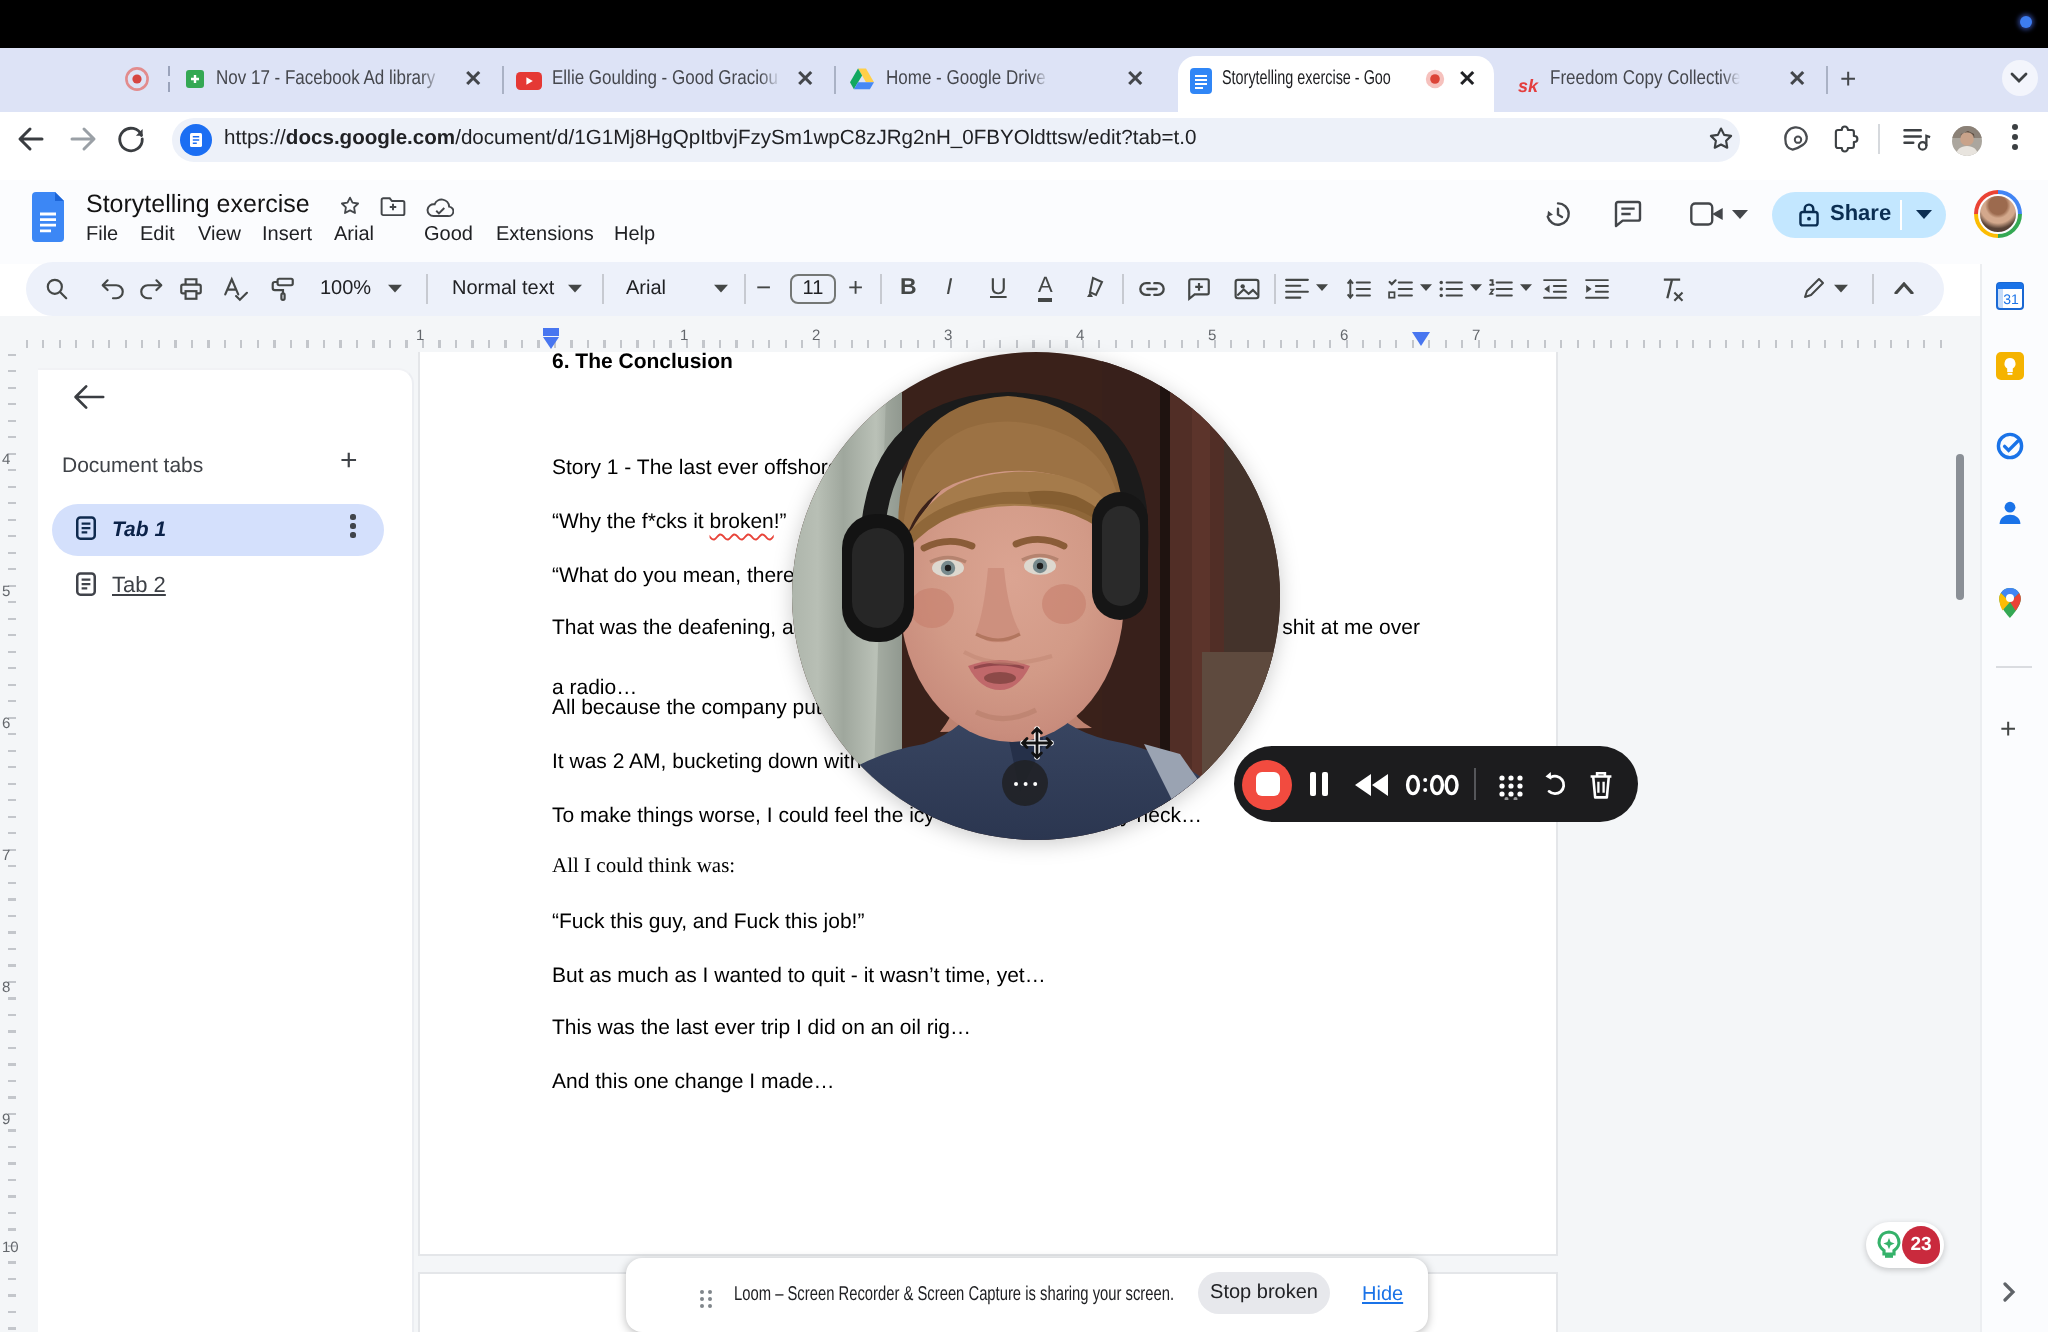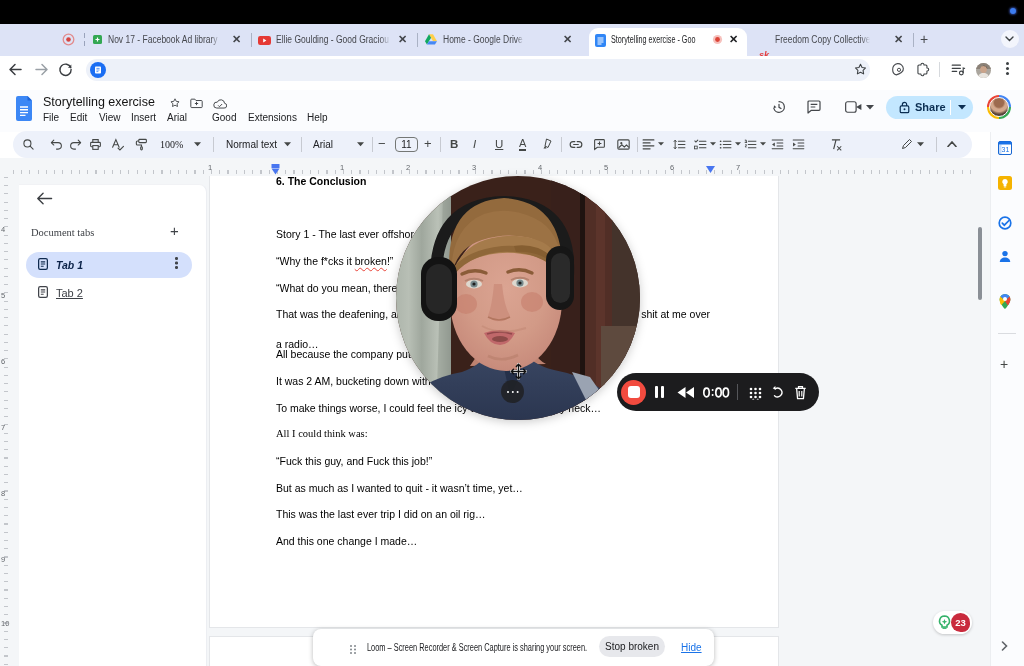--- a/index.html
+++ b/index.html
@@ -90,21 +90,21 @@
     <rect x="0" y="0" width="11" height="13" rx="2" fill="#3086f6"></rect>
     <path d="M2.5 4h6M2.5 6h6M2.5 8h6M2.5 10h4" stroke="#fff" stroke-width="1.1"></path>
   </svg>
   <div class="abs" style="left:611px; top:34px; width:131px; font-size:10px; color:#1b1c1f; white-space:nowrap; overflow:hidden; transform:scaleX(0.72); transform-origin:0 50%; -webkit-mask-image:linear-gradient(90deg,#000 92%,transparent 100%);">Storytelling exercise - Goo</div>
   <svg class="icon" style="left:712px; top:34px;" width="11" height="11" viewBox="0 0 11 11">
     <circle cx="5.5" cy="5.5" r="4.6" fill="#f6c1bd"></circle>
     <circle cx="5.5" cy="5.5" r="2.4" fill="#dc4437"></circle>
   </svg>
   <div class="abs tabx" style="left:729px; color:#202124;">✕</div>
 
-  <div class="abs" style="left:759px; top:38px; font-size:9px; font-weight:bold; color:#e43e3e; font-style:italic;margin-top:12px;">sk</div>
+  <div class="abs" style="left:759px; top:38px; font-size:9px; font-weight:bold; color:#e43e3e; font-style:italic;">sk</div>
   <div class="abs tabtext" style="left:775px; width:113px;">Freedom Copy Collective</div>
   <div class="abs tabx" style="left:772px; left:894px;">✕</div>
   <div class="abs tabsep" style="left:913px;"></div>
   <div class="abs" style="left:920px; top:31px; font-size:14px; color:#44474b;">+</div>
 
   <div class="abs" style="left:1001px; top:30px; width:18px; height:18px; border-radius:50%; background:#f3f5fc;"></div>
   <svg class="icon" style="left:1005px; top:36px;" width="9" height="6" viewBox="0 0 9 6">
     <path d="M1 1l3.5 3.5L8 1" fill="none" stroke="#3c4043" stroke-width="1.4" stroke-linecap="round"></path>
   </svg>
 </div>
@@ -120,20 +120,21 @@
   <svg class="icon" style="left:58px; top:62px;" width="15" height="15" viewBox="0 0 16 16">
     <path d="M13.6 6.1A6 6 0 1 0 14 8" fill="none" stroke="#3a3d41" stroke-width="1.5" stroke-linecap="round"></path>
     <path d="M14.2 2.6v3.6h-3.6z" fill="#3a3d41"></path>
   </svg>
   <div class="abs" id="urlpill">
     <div class="abs" style="left:4px; top:3px; width:16px; height:16px; border-radius:50%; background:#1b6ef3;"></div>
     <svg class="icon" style="left:8px; top:7px;" width="8" height="8" viewBox="0 0 8 8">
       <rect x="1" y="0.5" width="6" height="7" rx="0.8" fill="#fff"></rect>
       <path d="M2.4 2.4h3.2M2.4 4h3.2M2.4 5.6h2" stroke="#1b6ef3" stroke-width="0.7"></path>
     </svg>
+    <div class="abs" style="left:26px; top:5px; font-size:10.3px; color:#202124; white-space:nowrap;">https://<span style="font-weight:bold;">docs.google.com</span>/document/d/1G1Mj8HgQpItbvjFzySm1wpC8zJRg2nH_0FBYOldttsw/edit?tab=t.0</div>
   </div>
 
   <svg class="icon" style="left:853px; top:62px;" width="15" height="15" viewBox="0 0 24 24">
     <path d="M12 3.6l2.5 5.1 5.6.8-4 3.9.9 5.6-5-2.6-5 2.6.9-5.6-4-3.9 5.6-.8z" fill="none" stroke="#3c4043" stroke-width="1.7" stroke-linejoin="round"></path>
   </svg>
 
   <svg class="icon" style="left:890px; top:62px;" width="16" height="15" viewBox="0 0 24 22">
     <path d="M4 11a8 8 0 0 1 16 -1.5 Q20.5 13 17 15.5 T9.5 19 Q4 18 4 11z" fill="none" stroke="#494c50" stroke-width="1.7" stroke-linejoin="round"></path>
     <circle cx="13.5" cy="11.5" r="2.4" fill="none" stroke="#494c50" stroke-width="1.5"></circle>
   </svg>
@@ -253,21 +254,21 @@
     </svg>
   <svg class="icon" style="left:111px; top:138px;" width="13" height="13" viewBox="0 0 24 24">
       <path d="M3 17L9 3l6 14M5 12.5h8" fill="none" stroke="#444746" stroke-width="2" stroke-linecap="round"></path>
       <path d="M13 18.5l3.5 3.5 6.5-6.5" fill="none" stroke="#444746" stroke-width="2" stroke-linecap="round"></path>
     </svg>
   <svg class="icon" style="left:135px; top:138px;" width="13" height="13" viewBox="0 0 24 24">
       <rect x="7" y="2.5" width="14" height="6" rx="1.5" fill="none" stroke="#444746" stroke-width="2"></rect>
       <path d="M7 5.5H4.5a2 2 0 0 0-2 2V11a2 2 0 0 0 2 2H12v3" fill="none" stroke="#444746" stroke-width="2"></path>
       <rect x="10.5" y="16" width="3" height="6" rx="1.5" fill="none" stroke="#444746" stroke-width="2"></rect>
     </svg>
-  <div class="abs" style="left:160px; top:139px; font-size:10px; color:#202124;font-family:Liberation Serif, serif;">100%</div>
+  <div class="abs" style="left:160px; top:139px; font-size:10px; color:#202124;">100%</div>
   <svg class="icon" style="left:194px; top:142px;" width="7" height="5" viewBox="0 0 8 5">
       <path d="M0 0l4 4.5L8 0z" fill="#444746"></path>
     </svg>
   <div class="abs" style="left:213px; top:137px; width:1px; height:15px; background:#c7cad1;"></div>
   <div class="abs" style="left:226px; top:139px; font-size:10px; color:#202124; white-space:nowrap;">Normal text</div>
   <svg class="icon" style="left:284px; top:142px;" width="7" height="5" viewBox="0 0 8 5">
       <path d="M0 0l4 4.5L8 0z" fill="#444746"></path>
     </svg>
   <div class="abs" style="left:301px; top:137px; width:1px; height:15px; background:#c7cad1;"></div>
   <div class="abs" style="left:313px; top:139px; font-size:10px; color:#202124;">Arial</div>
@@ -400,21 +401,21 @@
   <div class="dline" style="left:276px; top:428px;font-family:Liberation Serif, serif;">All I could think was:</div>
   <div class="dline" style="left:276px; top:455px;">“Fuck this guy, and Fuck this job!”</div>
   <div class="dline" style="left:276px; top:482px;">But as much as I wanted to quit - it wasn’t time, yet…</div>
   <div class="dline" style="left:276px; top:508px;">This was the last ever trip I did on an oil rig…</div>
   <div class="dline" style="left:276px; top:535px;">And this one change I made…</div>
 </div>
 <div class="abs" id="sidebar">
   <svg class="icon" style="left:17px; top:6px;" width="17" height="15" viewBox="0 0 24 20">
     <path d="M22 10H3M10 2.5L2.5 10l7.5 7.5" fill="none" stroke="#3a3d42" stroke-width="1.9" stroke-linecap="round" stroke-linejoin="round"></path>
   </svg>
-  <div class="abs" style="left:12px; top:42px; font-size:10.5px; color:#3f4247;font-family:Liberation Serif, serif;">Document tabs</div>
+  <div class="abs" style="left:12px; top:42px; font-size:10.5px; color:#3f4247;">Document tabs</div>
   <div class="abs" style="left:151px; top:37px; font-size:15px; color:#3f4247;">+</div>
   <div class="abs" id="tab1pill"></div>
   <svg class="icon" style="left:19px; top:73px;" width="10" height="12" viewBox="0 0 16 19">
     <rect x="1" y="1" width="14" height="17" rx="2.5" fill="none" stroke="#0f2a4e" stroke-width="2"></rect>
     <path d="M4.5 6h7M4.5 9.5h7M4.5 13h4.5" stroke="#0f2a4e" stroke-width="1.8"></path>
   </svg>
   <div class="abs" style="left:37px; top:74px; font-size:10.5px; font-weight:bold; color:#0b2248;font-style:italic;">Tab 1</div>
   <div class="abs" style="left:156px; top:72px; width:2.5px; height:2.5px; border-radius:50%; background:#41454b; box-shadow:0 4.5px 0 #41454b, 0 9px 0 #41454b;"></div>
   <svg class="icon" style="left:19px; top:101px;" width="10" height="12" viewBox="0 0 16 19">
     <rect x="1" y="1" width="14" height="17" rx="2.5" fill="none" stroke="#40434a" stroke-width="2"></rect>

